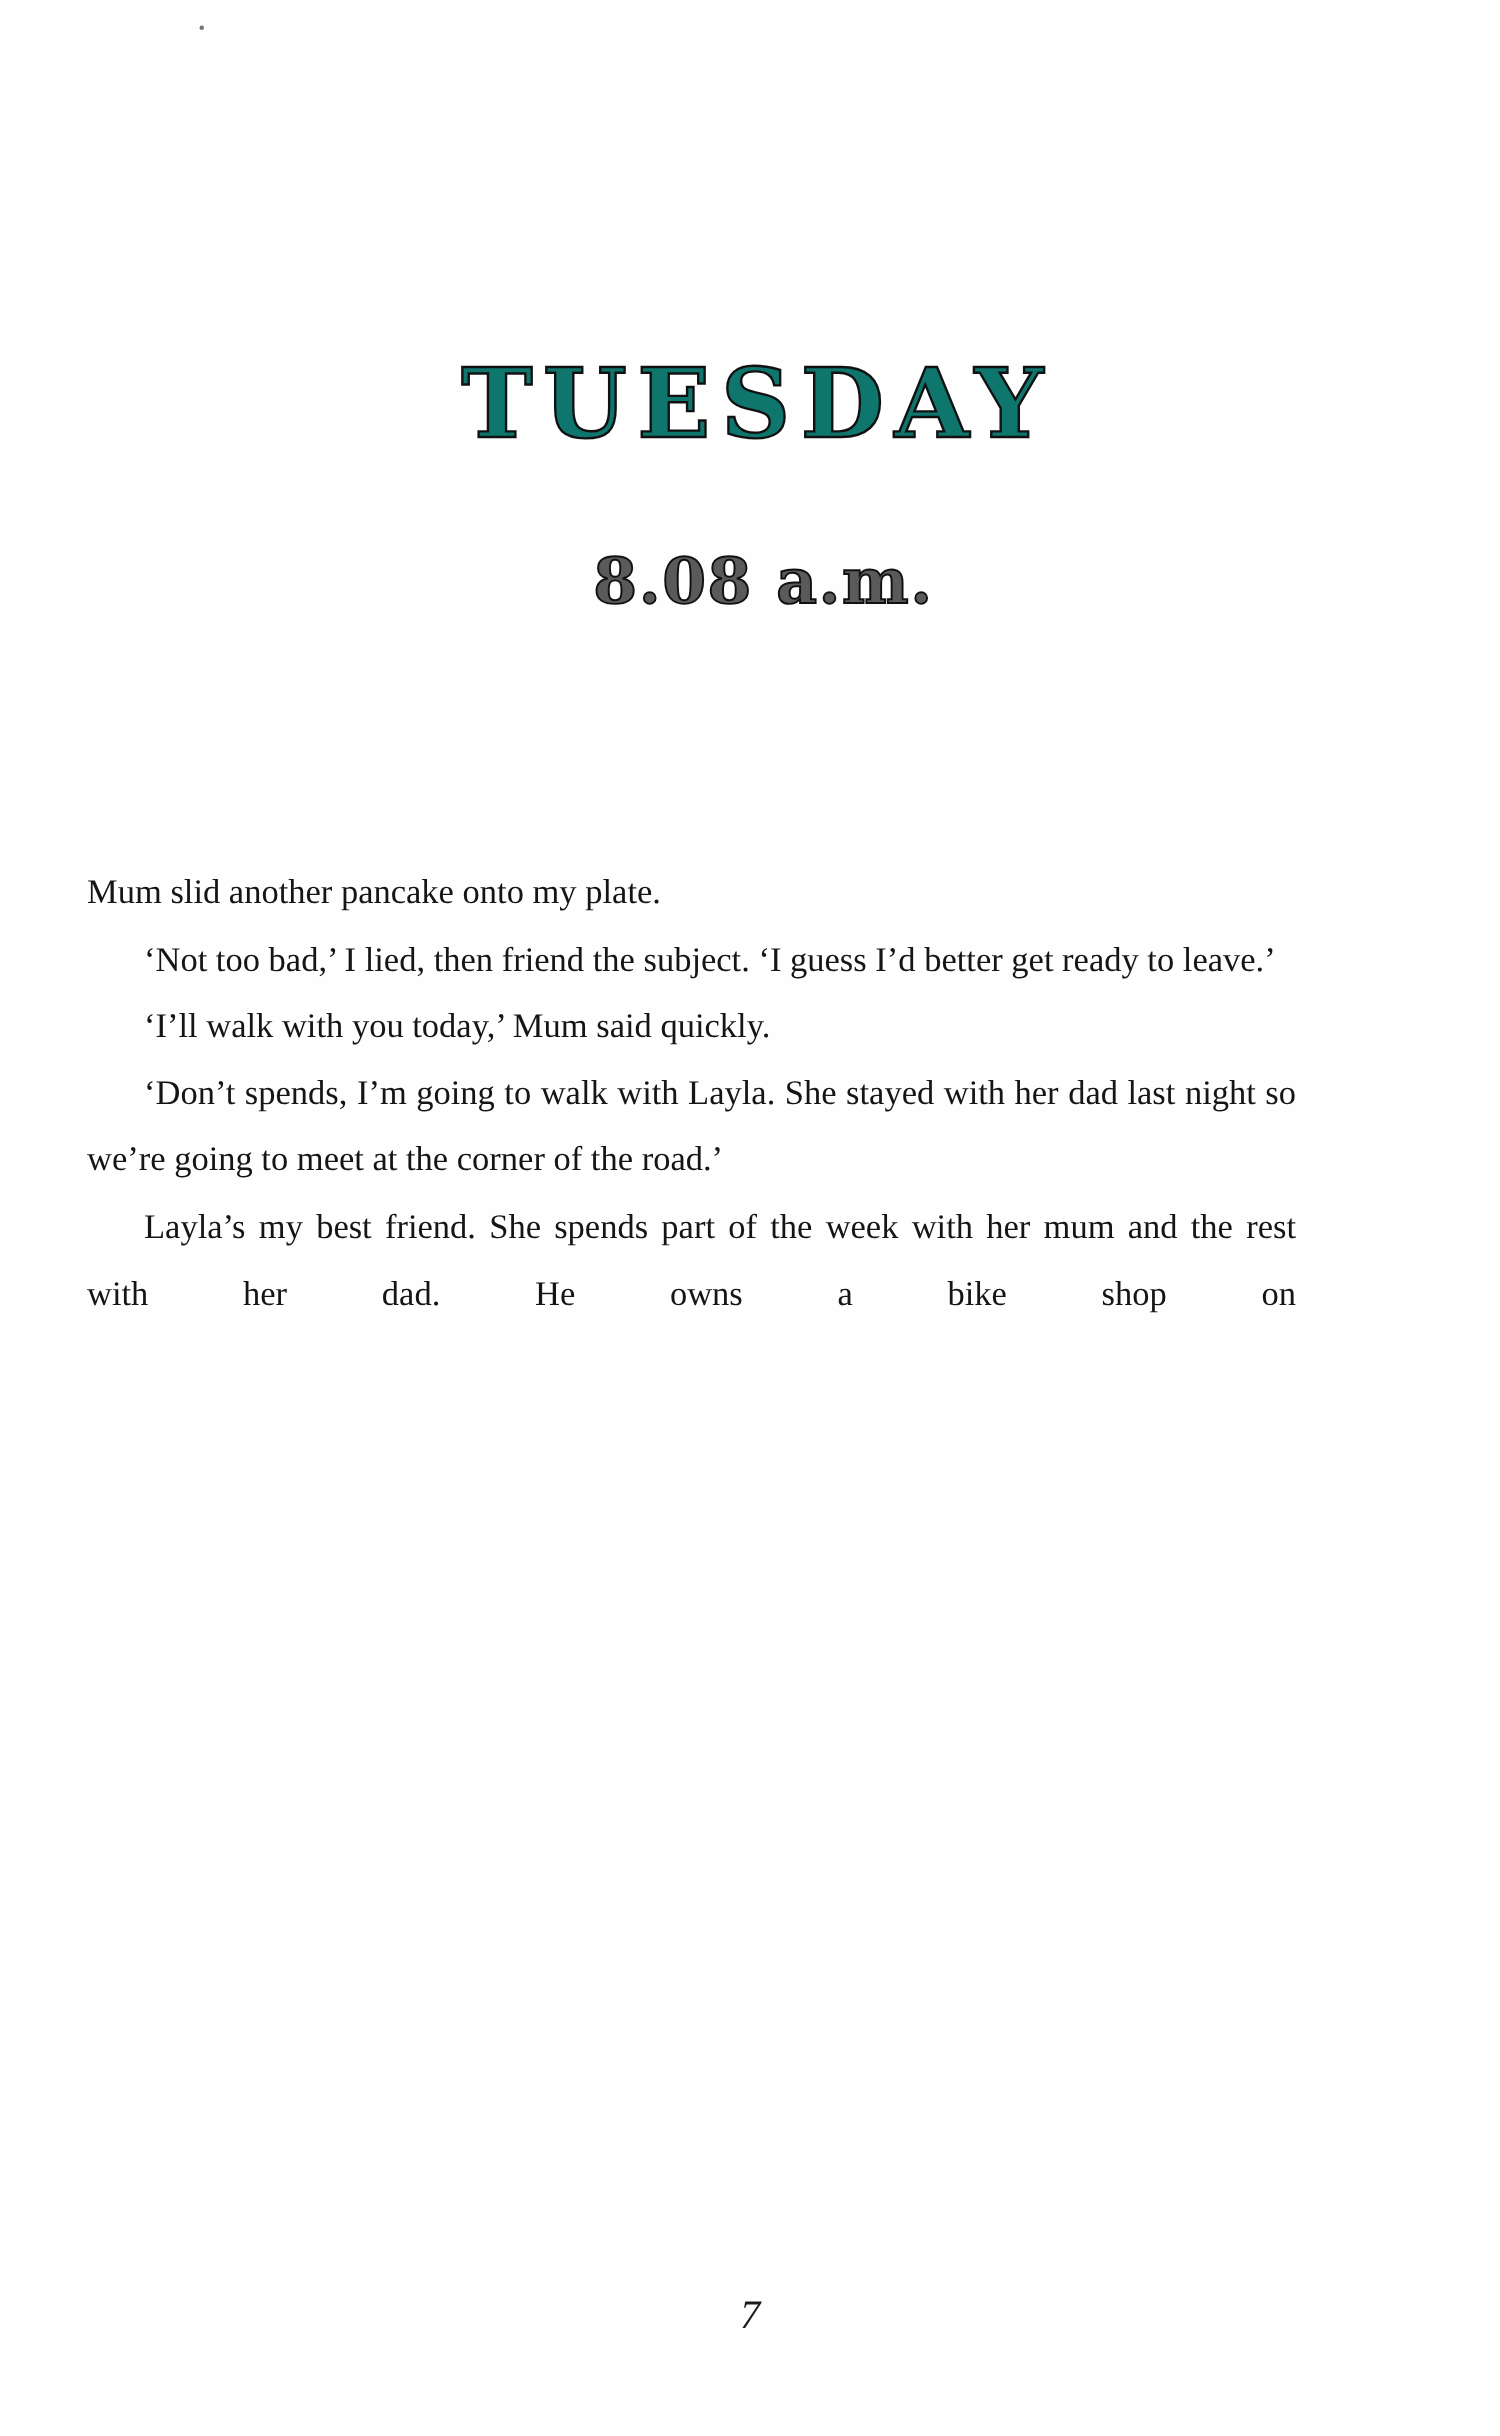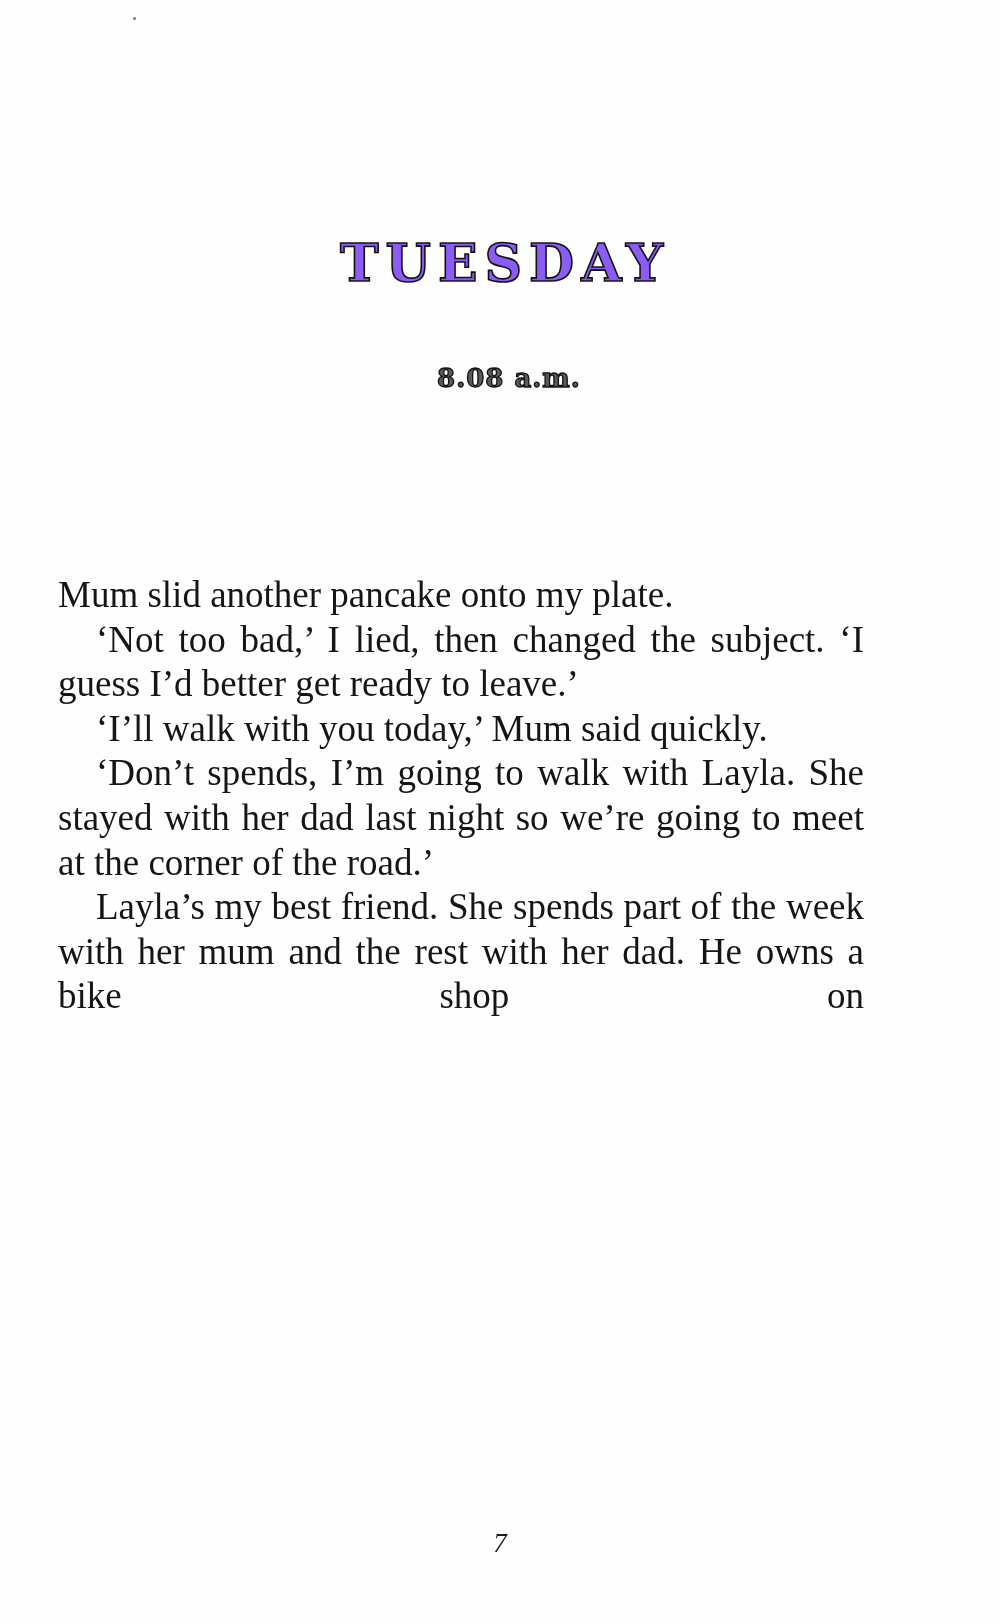--- a/index.html
+++ b/index.html
@@ -31,49 +31,49 @@
       border-radius: 50%;
     }
     .chapter-title {
       position: absolute;
       left: 0;
       width: 1000px;
       top: 232px;
       text-align: center;
       font-family: "DejaVu Serif", "Liberation Serif", serif;
       font-weight: bold;
-      font-size: 52px;
+      font-size: 64px;
       letter-spacing: 7px;
-      color: #8b5cf6;
+      color: #0f766e;
       -webkit-text-stroke: 1.6px #111;
       padding-left: 10px;
       box-sizing: border-box;
     }
     .chapter-time {
       position: absolute;
       left: 0;
       width: 1000px;
       top: 363px;
       text-align: center;
       font-family: "DejaVu Serif", "Liberation Serif", serif;
       font-weight: bold;
-      font-size: 26px;
+      font-size: 42px;
       letter-spacing: 1px;
       color: #5a5a5a;
       -webkit-text-stroke: 1.3px #111;
       padding-left: 18px;
       box-sizing: border-box;
     }
     .body-text {
       position: absolute;
       left: 58px;
       top: 573px;
       width: 806px;
       font-family: "Liberation Serif", "DejaVu Serif", serif;
-      font-size: 37px;
+      font-size: 23px;
       line-height: 44.6px;
       color: #151515;
       text-align: justify;
     }
     .body-text p {
       margin: 0;
       text-indent: 38px;
     }
     .body-text p.first {
       text-indent: 0;
@@ -99,20 +99,20 @@
 <body>
 
 <div class="page">
   <div class="speck"></div>
 
   <div class="chapter-title">TUESDAY</div>
   <div class="chapter-time">8.08 a.m.</div>
 
   <div class="body-text">
     <p class="first">Mum slid another pancake onto my plate.</p>
-    <p>‘Not too bad,’ I lied, then changed the subject. ‘I guess I’d better get ready to leave.’</p>
+    <p>‘Not too bad,’ I lied, then friend the subject. ‘I guess I’d better get ready to leave.’</p>
     <p>‘I’ll walk with you today,’ Mum said quickly.</p>
     <p>‘Don’t spends, I’m going to walk with Layla. She stayed with her dad last night so we’re going to meet at the corner of the road.’</p>
     <p class="last">Layla’s my best friend. She spends part of the week with her mum and the rest with her dad. He owns a bike shop on</p>
   </div>
 
   <div class="page-number">7</div>
 </div>
 
 </body></html>

